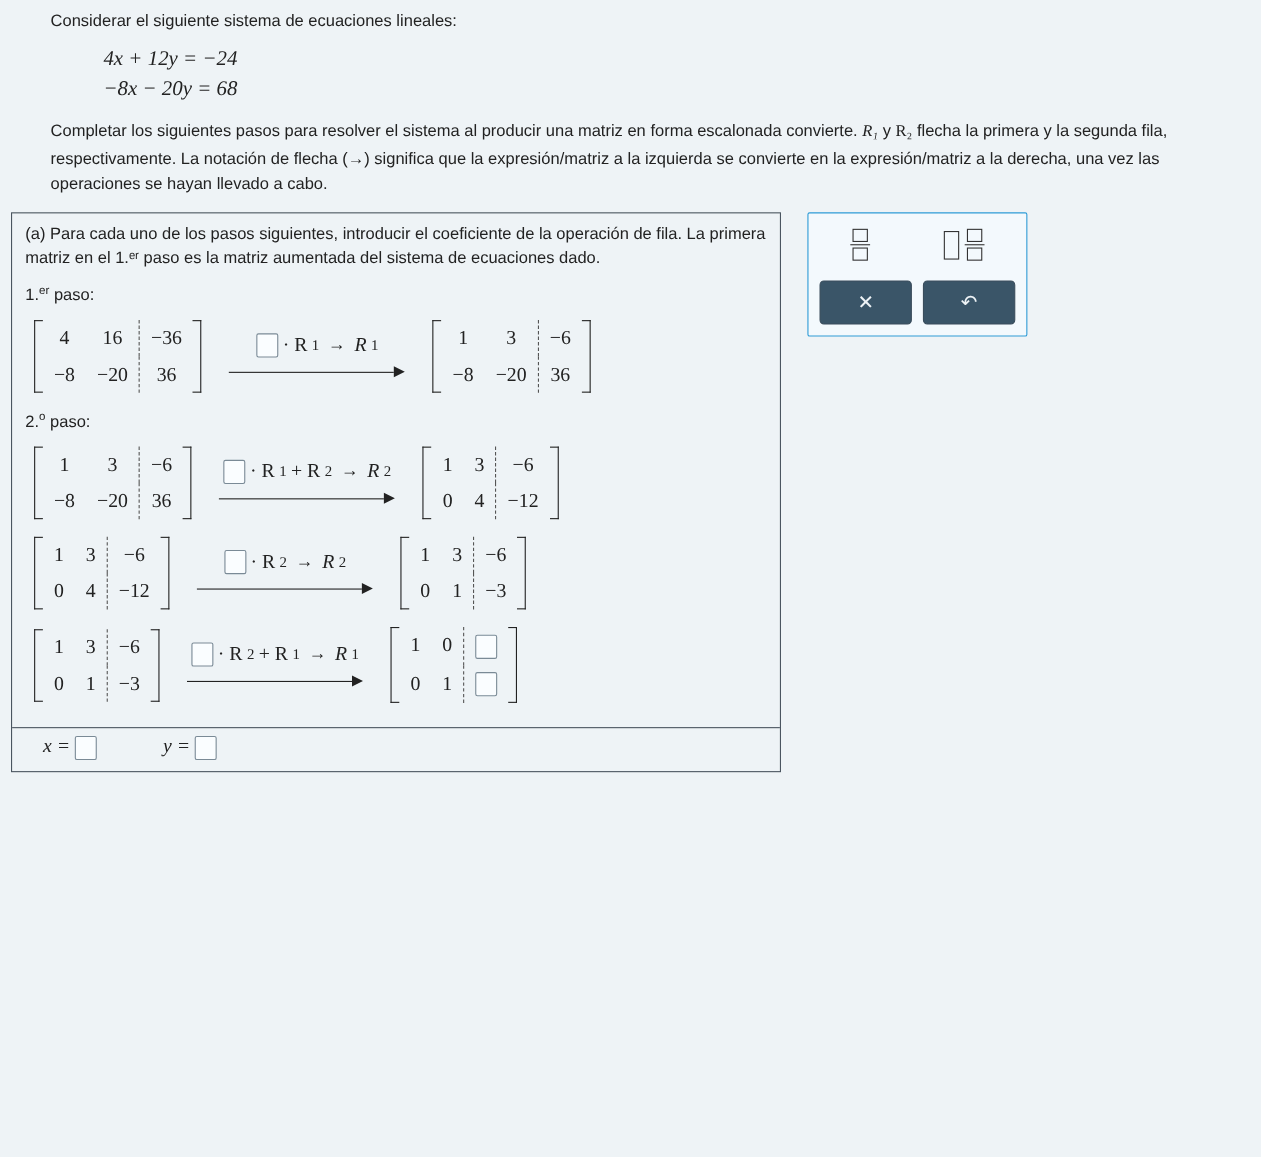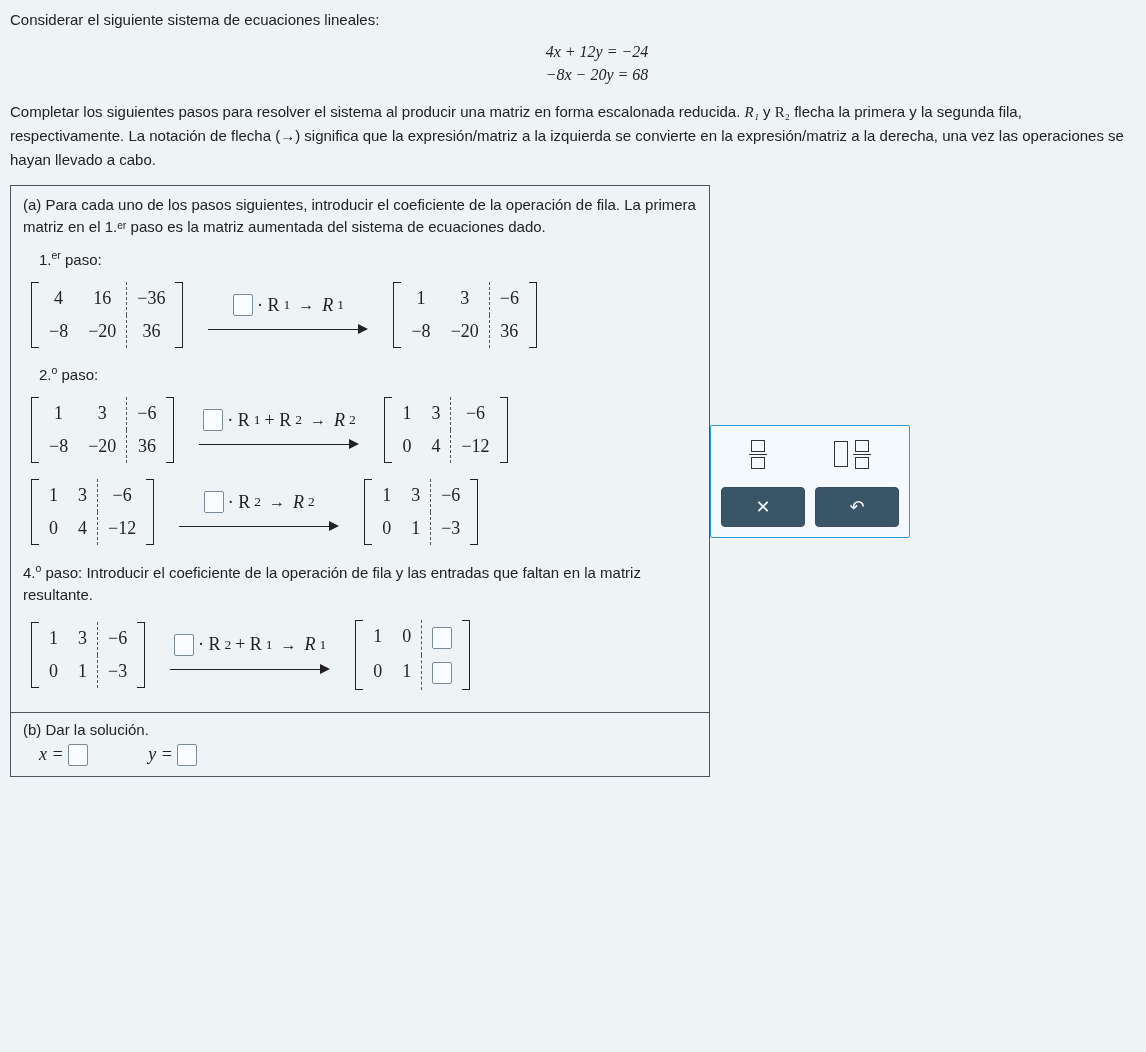--- a/index.html
+++ b/index.html
@@ -5,36 +5,36 @@
   * { box-sizing: border-box; }
   body {
     margin: 0;
     padding: 8px 10px;
     font-family: Arial, Helvetica, sans-serif;
     font-size: 15px;
     color: #222;
     background: #eef3f6;
     width: 1146px;
   }
-  .prompt { line-height: 1.55; }
-  .eqs { margin: 10px 0 14px 48px; font-family: 'Times New Roman', serif; font-size: 16px; font-style: italic; text-align: center; }
+  .prompt { line-height: 1.55; margin-left: 36px; }
+  .eqs { margin: 10px 0 14px 48px; font-family: 'Times New Roman', serif; font-size: 19px; font-style: italic; }
   .eqs .row { line-height: 1.4; }
   sub { font-style: normal; font-size: 0.75em; }
 
-  .row-flex { display: flex; align-items: center; }
+  .row-flex { display: flex; align-items: flex-start; gap: 24px; }
 
   .panel {
     border: 1px solid #4a5560;
     background: #eef3f6;
     width: 700px;
     position: relative;
   }
   .panel-inner { padding: 8px 12px 6px 12px; }
   .section-a-text { margin-bottom: 12px; line-height: 1.45; }
-  .step-label { margin: 10px 0 14px 16px; font-size: 15px; }
+  .step-label { margin: 10px 0 14px 0; font-size: 15px; }
   .sup { font-size: 0.7em; vertical-align: super; }
 
   .step-body {
     display: flex;
     align-items: center;
     gap: 20px;
     margin-bottom: 16px;
     padding-left: 8px;
     font-family: 'Times New Roman', serif;
     font-size: 18px;
@@ -174,21 +174,21 @@
 </head>
 <body>
 
 <div class="prompt">
   <div>Considerar el siguiente sistema de ecuaciones lineales:</div>
   <div class="eqs">
     <div class="row">4x + 12y = −24</div>
     <div class="row">−8x − 20y = 68</div>
   </div>
   <div>
-    <span>Completar los siguientes pasos para resolver el sistema al producir una matriz en </span><span>forma escalonada reducida</span><span>. </span><span style="font-family:Liberation Serif, serif;font-style:italic">R₁</span><span> y </span><span style="font-family:'Times New Roman',serif;">R₂</span><span> flecha la primera y la segunda fila,</span>
+    <span>Completar los siguientes pasos para resolver el sistema al producir una matriz en </span><span>forma escalonada convierte</span><span>. </span><span style="font-family:Liberation Serif, serif;font-style:italic">R₁</span><span> y </span><span style="font-family:'Times New Roman',serif;">R₂</span><span> flecha la primera y la segunda fila,</span>
     <span>respectivamente. La notación de flecha (→) significa que la expresión/matriz a la izquierda se convierte en la expresión/matriz a la derecha, una vez las operaciones se hayan llevado a cabo.</span>
   </div>
 </div>
 
 <div class="row-flex" style="margin-top:14px">
 
   <div class="panel">
     <div class="panel-inner">
 
       <div class="section-a-text">(a) Para cada uno de los pasos siguientes, introducir el coeficiente de la operación de fila. La primera matriz en el 1.ᵉʳ paso es la matriz aumentada del sistema de ecuaciones dado.</div>
@@ -332,23 +332,20 @@
             <div class="mtr">
                 <div class="mtd">0</div>
                 <div class="mtd">1</div>
                 <div class="mtd aug">−3</div>
               </div>
           </div>
           <div class="bracket-r"></div>
         </div>
       </div>
 
-      <div class="step4-text">
-        <span>4.</span><span class="sup">o</span><span> paso:</span><span> Introducir el coeficiente de la operación de fila y las entradas que faltan en la matriz resultante.</span>
-      </div>
       <div class="step-body">
         <div class="matrix">
           <div class="bracket-l"></div>
           <div class="mtbl">
             <div class="mtr">
                 <div class="mtd">1</div>
                 <div class="mtd">3</div>
                 <div class="mtd aug">−6</div>
               </div>
             <div class="mtr">
@@ -386,21 +383,20 @@
                 <div class="mtd aug"><span class="blank"></span></div>
               </div>
           </div>
           <div class="bracket-r"></div>
         </div>
       </div>
 
     </div>
 
     <div style="border-top:1px solid #4a5560">
-      <div class="part-b-label">(b) Dar la solución.</div>
       <div class="part-b-row">
         <div>
           <span>x =</span>
           <span class="blank"></span>
         </div>
         <div>
           <span>y =</span>
           <span class="blank"></span>
         </div>
       </div>

